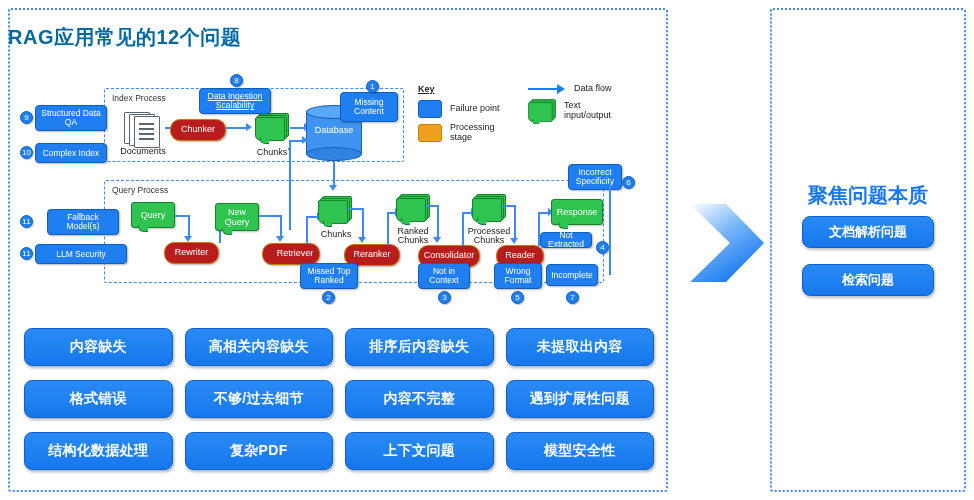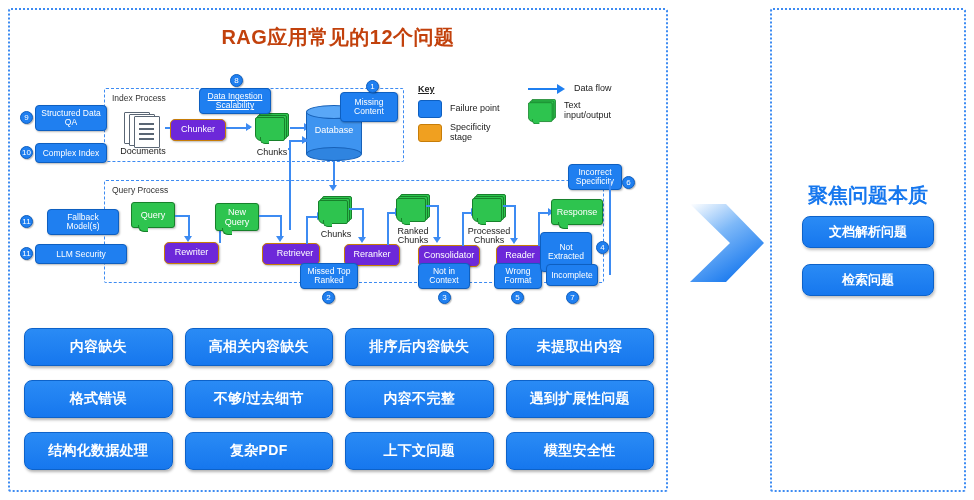--- a/index.html
+++ b/index.html
@@ -18,45 +18,45 @@
     border: 2px dotted #3d8bf2;
     border-radius: 3px;
     background:#fff;
   }
   #left-panel  { left:8px;  top:8px; width:660px; height:484px; }
   #right-panel { left:770px;top:8px; width:196px; height:484px; }
 
   
   #diagram-title {
     position:absolute; left:8px; top:24px; width:660px;
-    text-align:center;
-    font-size:20px; font-weight:bold; color:#c2410c;
+    text-align:left;
+    font-size:20px; font-weight:bold; color:#0369a1;
     letter-spacing:.5px;
   }
   #focus-title {
     position:absolute; left:770px; top:182px; width:196px;
     text-align:center; font-size:20px; font-weight:bold; color:#1677ee;
   }
 
   
   .node { position:absolute; display:flex; align-items:center; justify-content:center;
           text-align:center; line-height:1.05; color:#fff; }
 
   .blue-node {
     background:#1f7ff0;
     border:1px solid #0e5fc0;
     border-radius:4px;
     font-size:8.5px;
     box-shadow:1px 1px 2px rgba(0,0,0,.28);
     padding:1px 2px;
   }
   .orange-node {
-    background:#6d28d9;
+    background:#b91c1c;
     border:1px solid #c77d08;
-    border-radius:5px;
+    border-radius:10px;
     font-size:9px;
     box-shadow:1px 1px 2px rgba(0,0,0,.28);
   }
 
   
   .green-doc {
     position:absolute;
     width:34px; height:28px;
   }
   .green-doc .leaf {
@@ -262,21 +262,21 @@
   <div class="badge" style="left:20px; top:247px;">11</div>
 
   <div id="key-block">
     <div id="key-title">Key</div>
     <div class="key-row">
       <div class="key-sw-blue"></div>
       <div class="key-txt">Failure point</div>
     </div>
     <div class="key-row">
       <div class="key-sw-orange"></div>
-      <div class="key-txt" style="max-width:58px;">Specificity stage</div>
+      <div class="key-txt" style="max-width:58px;">Processing stage</div>
     </div>
     <div id="key-right">
       <div class="key-row">
         <div class="key-arrow">
             <div class="ln"></div>
             <div class="hd"></div>
           </div>
         <div class="key-txt">Data flow</div>
       </div>
       <div class="key-row" style="margin-top:4px;">
@@ -365,21 +365,21 @@
 
   <div class="ln-h" style="left:503px; top:205px; width:12px;"></div>
   <div class="ln-v" style="left:514px; top:205px; height:36px;"></div>
   <div class="ar-d" style="left:510px; top:238px;"></div>
 
   <div class="node orange-node" style="left:496px; top:245px; width:48px; height:22px;">Reader</div>
 
   <div class="node blue-node" style="left:494px; top:263px; width:48px; height:26px;">Wrong Format</div>
   <div class="badge" style="left:511px; top:291px;">5</div>
 
-  <div class="node blue-node" style="left:540px; top:232px; width:52px; height:40px;">Not Extracted</div>
+  <div class="node blue-node" style="left:540px; top:232px; width:52px; height:16px;">Not Extracted</div>
   <div class="badge" style="left:596px; top:241px;">4</div>
 
   <div class="node blue-node" style="left:546px; top:264px; width:52px; height:22px;">Incomplete</div>
   <div class="badge" style="left:566px; top:291px;">7</div>
 
   <div class="ln-v" style="left:538px; top:212px; height:34px;"></div>
   <div class="ln-h" style="left:538px; top:212px; width:13px;"></div>
   <div class="ar-r" style="left:548px; top:208px;"></div>
 
   <div class="green-bubble" style="left:551px; top:199px; width:52px; height:26px;">Response</div>

